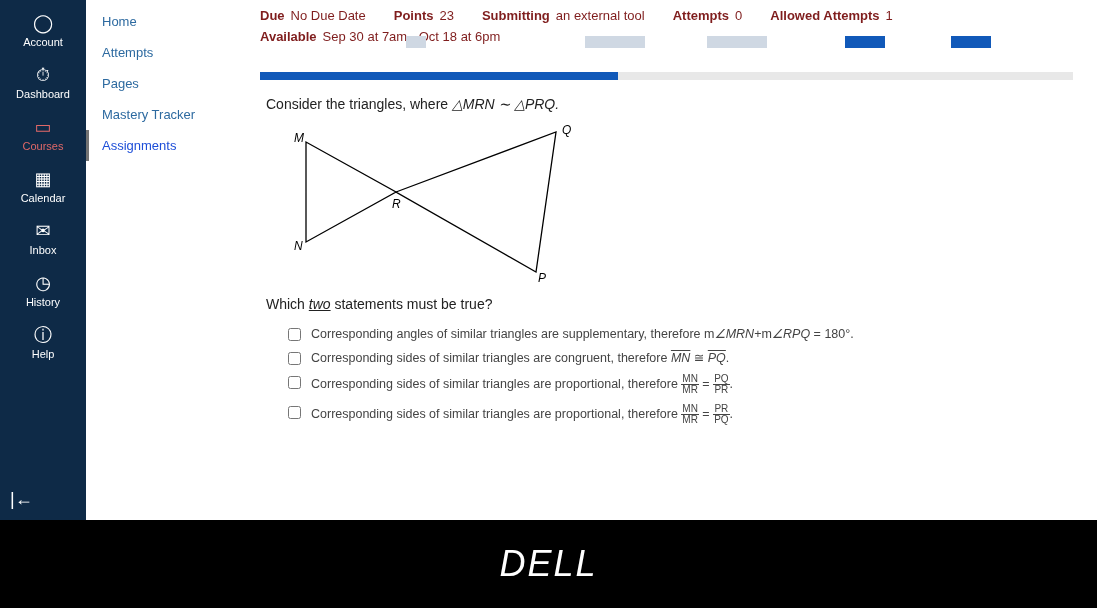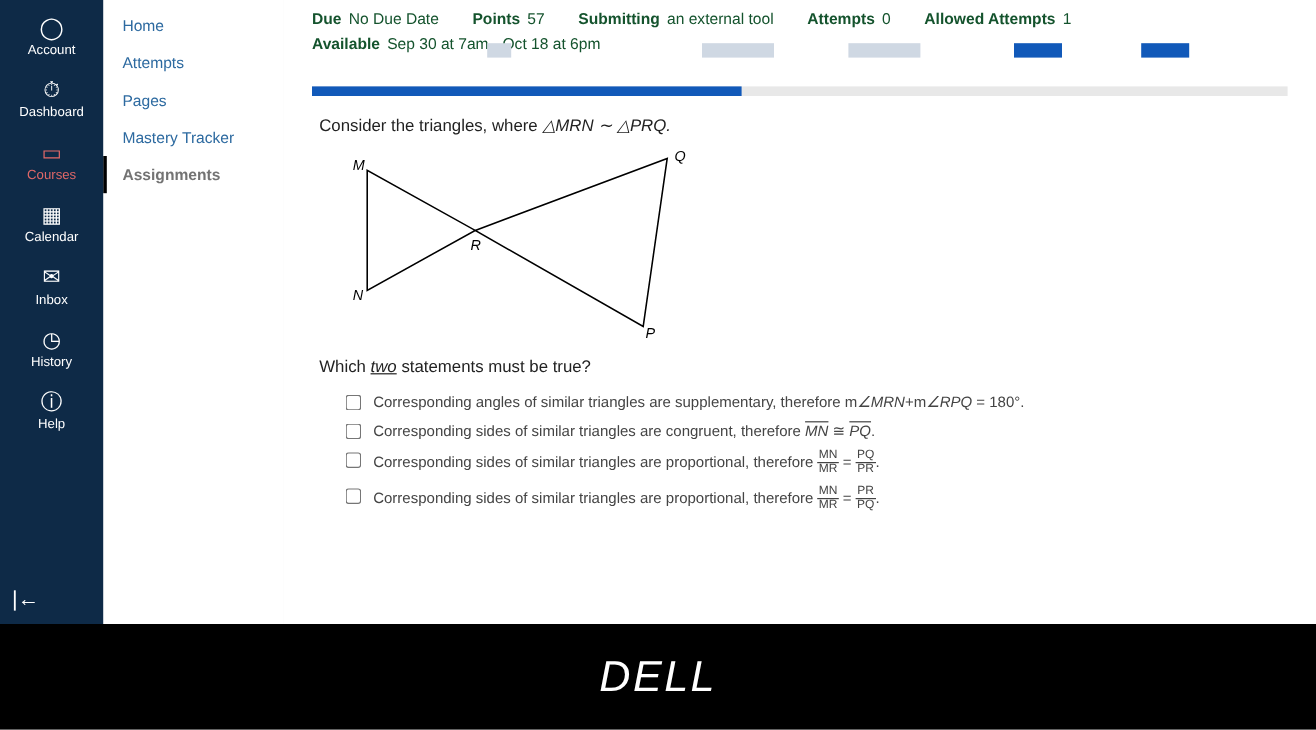--- a/index.html
+++ b/index.html
@@ -8,25 +8,25 @@
 
 .global-nav { position:absolute; left:0; top:0; width:86px; height:520px; background:#0e2a47; color:#fff; display:flex; flex-direction:column; align-items:center; padding-top:4px; z-index:3; }
 .gn-item { display:flex; flex-direction:column; align-items:center; justify-content:center; padding:6px 0 8px; width:100%; font-size:11px; cursor:pointer; }
 .gn-item .ic { width:26px; height:26px; display:flex; align-items:center; justify-content:center; font-size:18px; }
 .gn-item.selected { color:#e06868; }
 .gn-collapse { position:absolute; bottom:10px; left:10px; font-size:18px; color:#fff; cursor:pointer; }
 
 
 .course-menu { position:absolute; left:86px; top:0; width:150px; height:520px; background:#fff; padding:6px 0; z-index:2; }
 .cm-item { padding:8px 16px; font-size:13px; color:#2d6aa0; cursor:pointer; }
-.cm-item.active { border-left:3px solid #000000; padding-left:13px; color:#737373; font-weight:700; }
+.cm-item.active { border-left:3px solid #737373; padding-left:13px; color:#1d4ed8; font-weight:400; }
 
 
 .content { position:absolute; left:236px; top:0; right:0; height:520px; background:#fff; padding:4px 24px 20px 24px; z-index:1; overflow:hidden; }
-.meta-row { display:flex; flex-wrap:wrap; gap:28px; padding:4px 0 6px; font-size:13px; color:#14532d; }
+.meta-row { display:flex; flex-wrap:wrap; gap:28px; padding:4px 0 6px; font-size:13px; color:#7f1d1d; }
 .meta-row .lbl { font-weight:700; margin-right:6px; }
 
 .progress-bar { height:8px; background:#e8e8e8; width:100%; position:relative; margin:8px 0 2px; }
 .progress-fill { position:absolute; left:0; top:0; height:100%; width:44%; background:#1159b9; }
 .segmarks { position:absolute; left:0; top:-14px; right:0; height:14px; }
 .seg { position:absolute; top:0; height:12px; background:#cfd8e3; }
 
 .question-area { padding:14px 6px; }
 .prompt { font-size:14px; color:#222; margin-bottom:10px; }
 .prompt .math { font-style:italic; }
@@ -86,21 +86,21 @@
   <div class="cm-item">Home</div>
   <div class="cm-item">Attempts</div>
   <div class="cm-item">Pages</div>
   <div class="cm-item">Mastery Tracker</div>
   <div class="cm-item active">Assignments</div>
 </aside>
 
 <main class="content">
   <div class="meta-row">
     <span><span class="lbl">Due</span><span>No Due Date</span></span>
-    <span><span class="lbl">Points</span><span>57</span></span>
+    <span><span class="lbl">Points</span><span>23</span></span>
     <span><span class="lbl">Submitting</span><span>an external tool</span></span>
     <span><span class="lbl">Attempts</span><span>0</span></span>
     <span><span class="lbl">Allowed Attempts</span><span>1</span></span>
   </div>
   <div class="meta-row" style="margin-top:-4px;">
     <span><span class="lbl">Available</span><span>Sep 30 at 7am - Oct 18 at 6pm</span></span>
   </div>
 
   <div class="segmarks" style="position:relative;height:14px;">
     <div class="seg" style="left:18%;width:20px;"></div>

